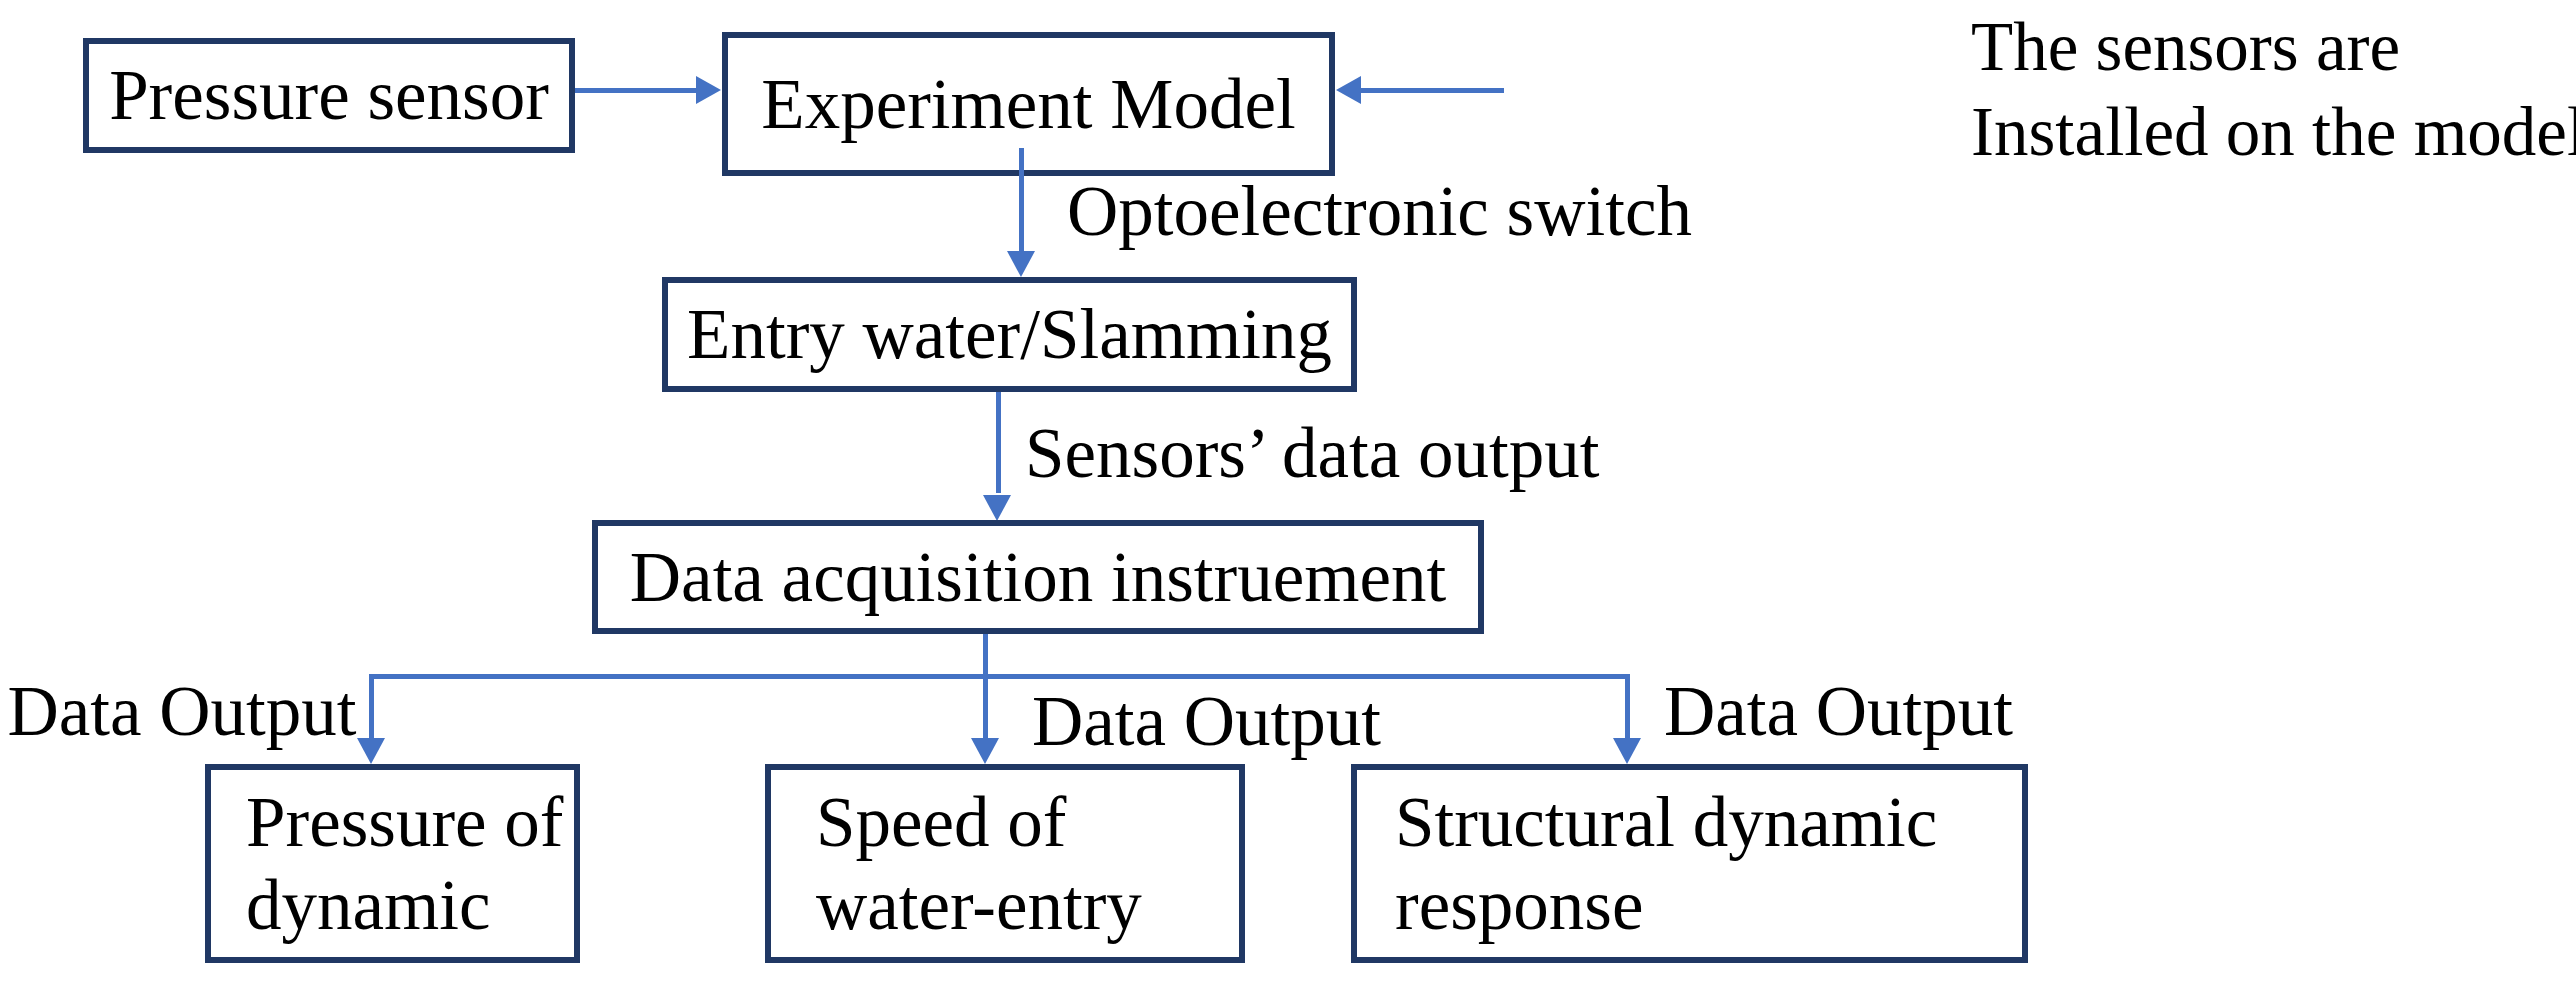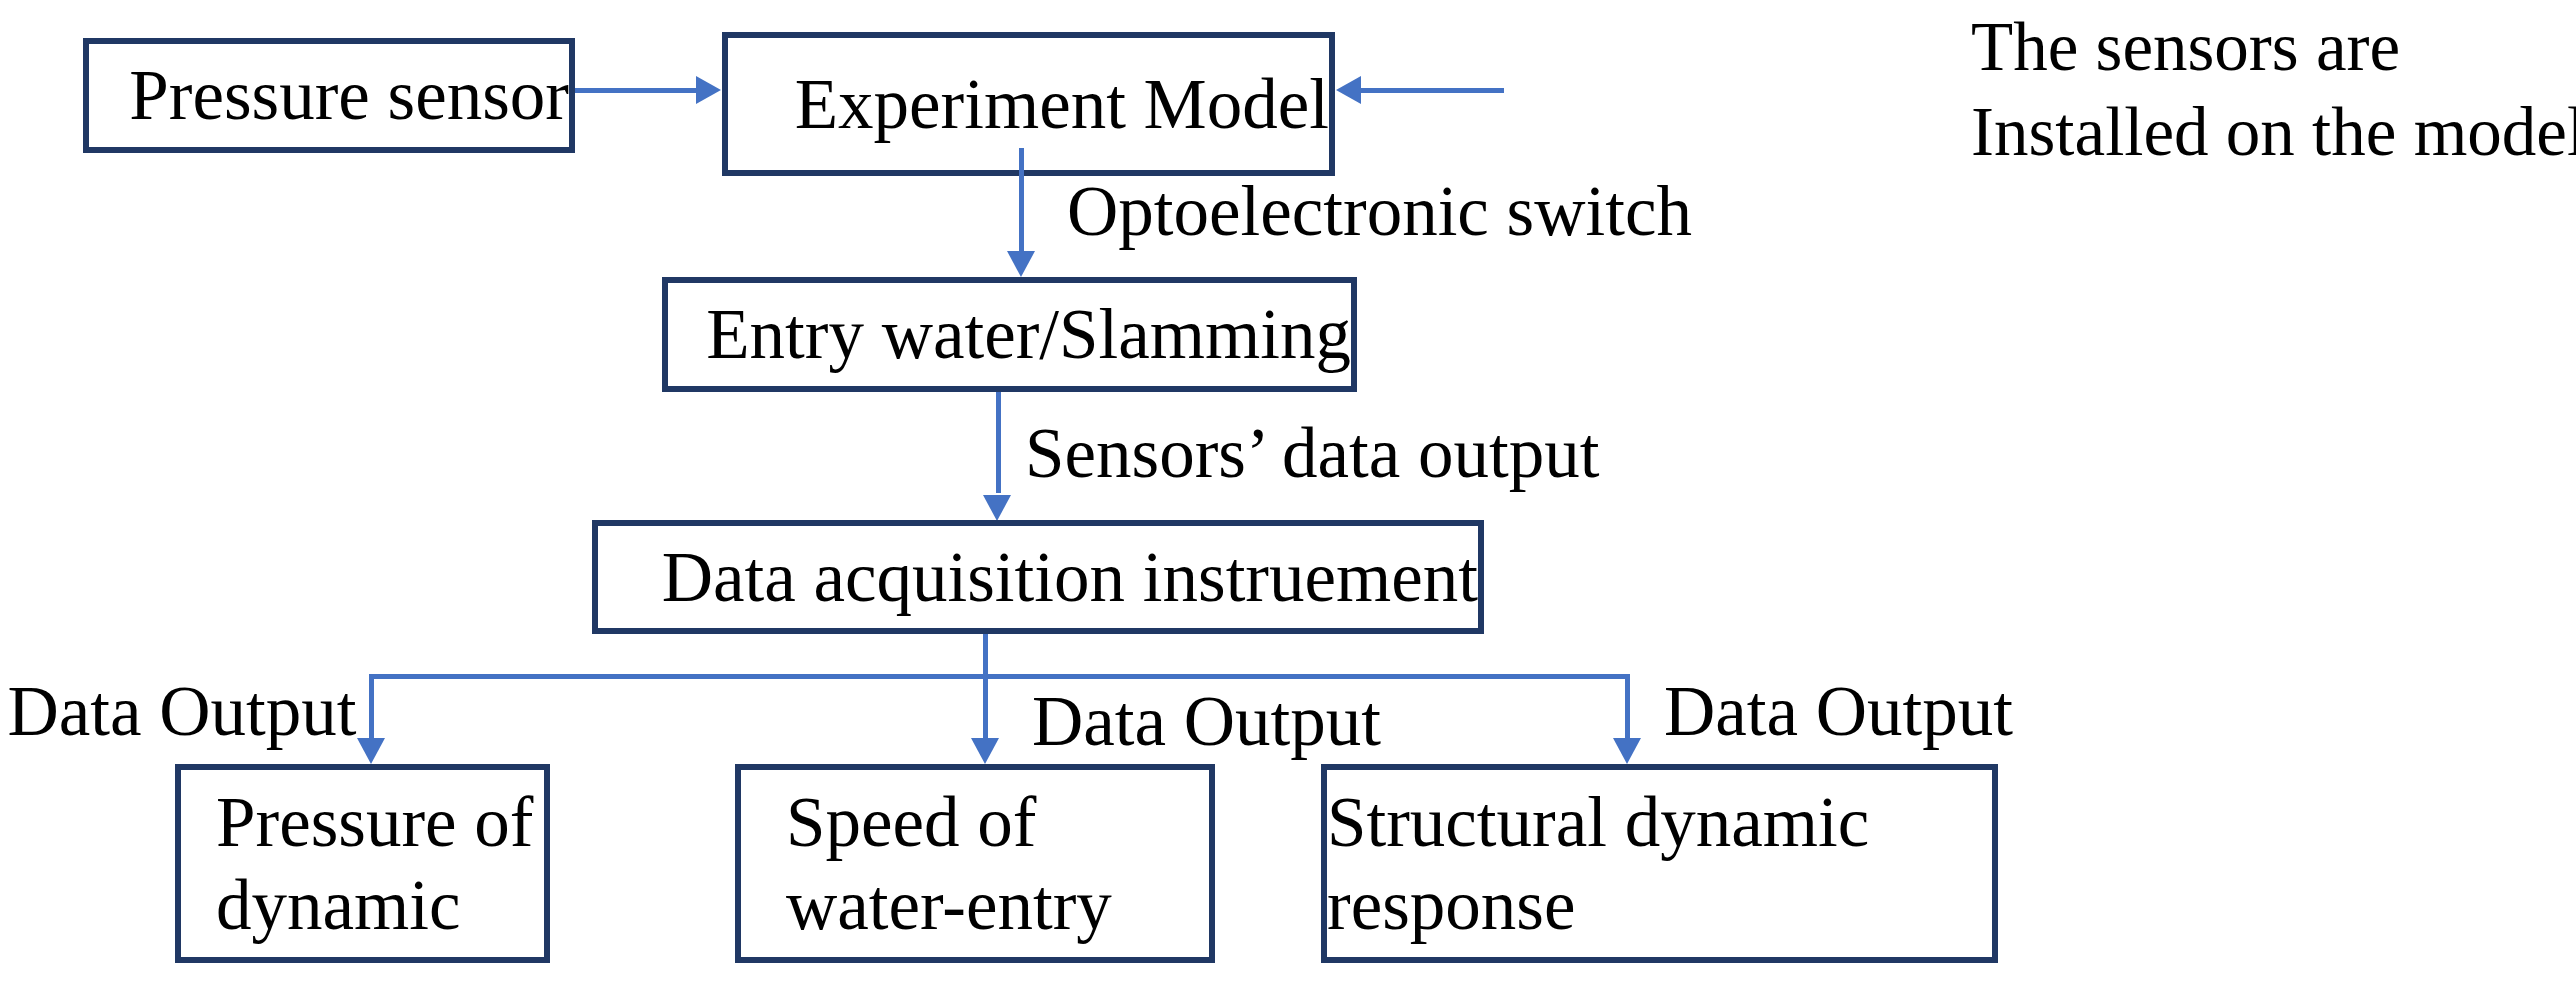--- a/index.html
+++ b/index.html
@@ -14,30 +14,31 @@
     width: 2576px; height: 991px;
     color: #000;
   }
   .box {
     position: absolute;
     box-sizing: border-box;
     border: 6px solid #203864;
     background: #FFFFFF;
     display: flex;
     align-items: center;
-    justify-content: flex-end;
+    justify-content: center;
     font-size: 71px;
     line-height: 1.1;
     white-space: nowrap;
   }
   .box.two-line {
     flex-direction: column;
     align-items: flex-start;
     justify-content: center;
     line-height: 1.16;
+    margin-left: 30px;
   }
   .lbl {
     position: absolute;
     font-size: 71px;
     line-height: 1;
     white-space: nowrap;
     color: #000;
   }
   .note {
     position: absolute;
@@ -110,19 +111,19 @@
   <div class="box two-line" style="left:175px; top:764px; width:375px; height:199px; padding-left:35px;">
     <div>Pressure of</div>
     <div>dynamic</div>
   </div>
 
   <div class="box two-line" style="left:735px; top:764px; width:480px; height:199px; padding-left:45px;">
     <div>Speed of</div>
     <div>water-entry</div>
   </div>
 
-  <div class="box two-line" style="left:1321px; top:764px; width:677px; height:199px; ">
+  <div class="box two-line" style="left:1321px; top:764px; width:677px; height:199px; padding-left:38px;">
     <div>Structural dynamic</div>
     <div>response</div>
   </div>
 
 </div>
 
 
 </body></html>

